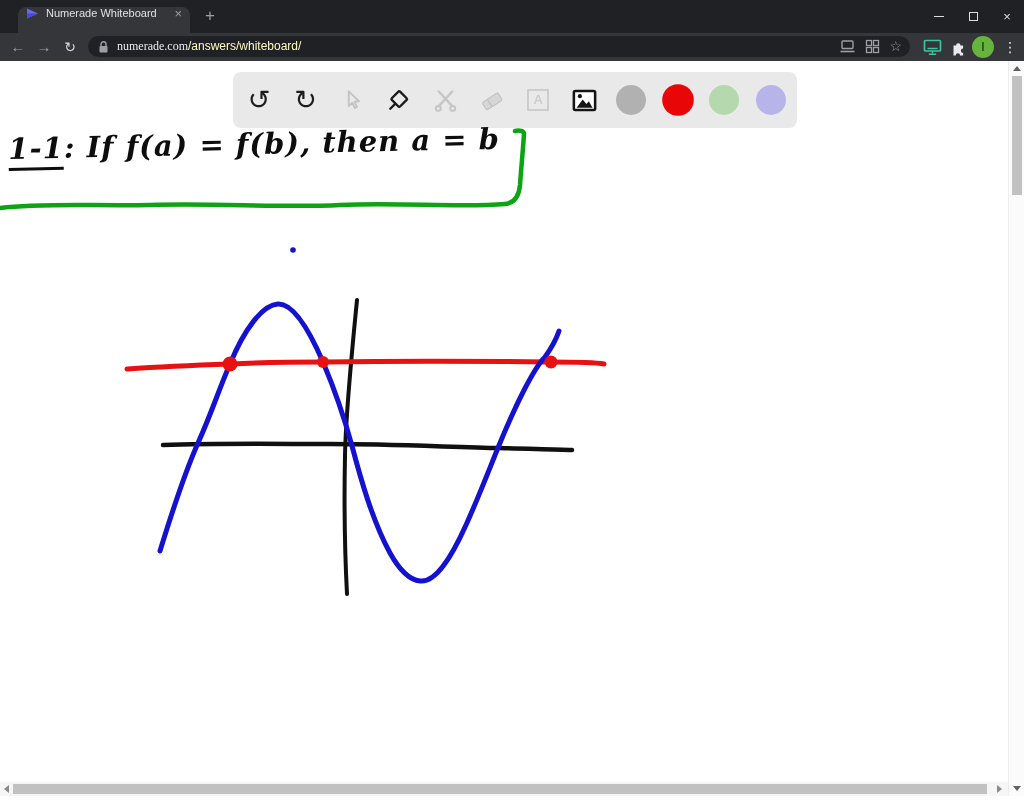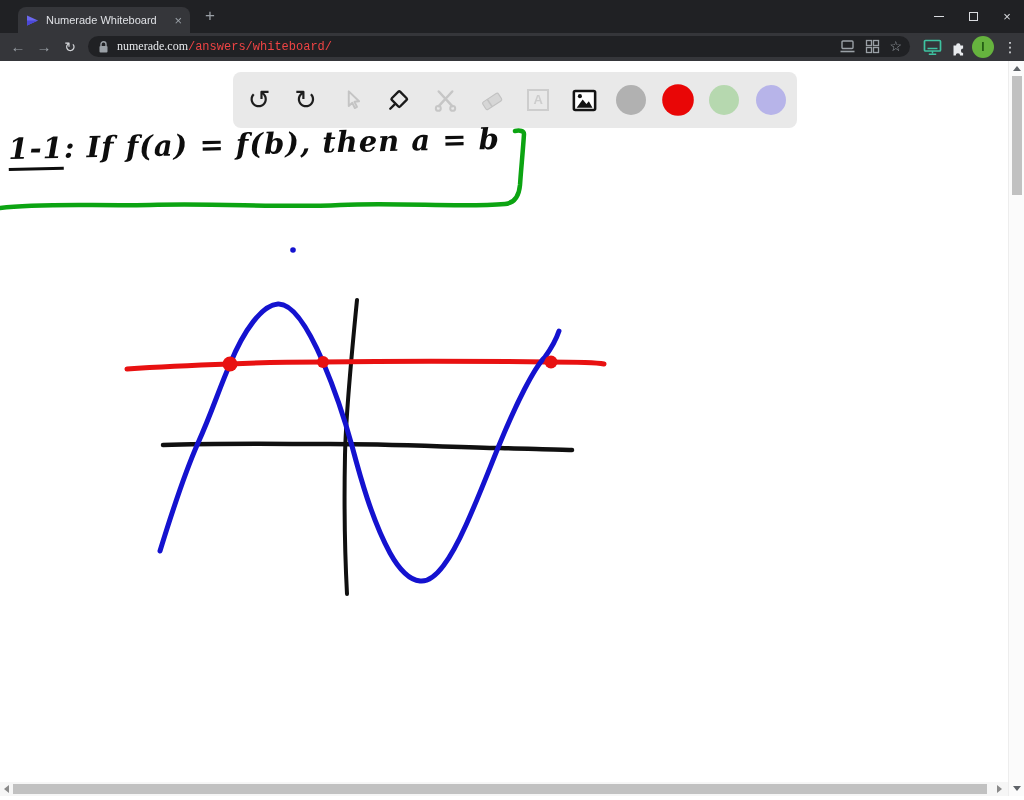--- a/index.html
+++ b/index.html
@@ -2,42 +2,42 @@
 <html><head>
 <meta charset="utf-8">
 <style>
   html,body{margin:0;padding:0;width:1024px;height:800px;overflow:hidden;
     font-family:"Liberation Sans",sans-serif;background:#fff;}
   .screen{position:relative;width:1024px;height:800px;background:#fff;}
 
   
   .titlebar{position:absolute;top:0;left:0;width:1024px;height:33px;background:#202124;}
   .tab{position:absolute;left:18px;top:7px;width:172px;height:26px;background:#35363a;
-    border-radius:8px 8px 0 0;display:flex;align-items:center;padding:0 8px;box-sizing:border-box;}
+    border-radius:8px 8px 0 0;display:flex;padding:0 8px;box-sizing:border-box;}
   .favicon{width:13px;height:13px;flex:0 0 13px;}
   .tab-title{color:#dfe1e5;font-size:11px;margin-left:7px;white-space:nowrap;overflow:hidden;flex:1;}
   .tab-close{color:#9aa0a6;font-size:13px;margin-left:5px;line-height:13px;}
   .newtab{position:absolute;left:199px;top:5px;width:22px;height:22px;color:#9aa0a6;
     font-size:17px;text-align:center;line-height:22px;}
   .wincontrols{position:absolute;right:0;top:0;height:33px;display:flex;}
   .wc{width:34px;height:33px;display:flex;align-items:center;justify-content:center;color:#dadce0;font-size:13px;}
   .minbar{display:block;width:10px;height:1px;background:#dadce0;}
   .maxbox{display:block;width:9px;height:9px;border:1px solid #dadce0;box-sizing:border-box;}
 
   
   .navbar{position:absolute;top:33px;left:0;width:1024px;height:28px;background:#35363a;}
   .navbtn{position:absolute;top:0;height:28px;width:24px;text-align:center;line-height:28px;
     color:#9aa0a6;font-size:15px;}
   .navbtn.reload{color:#d5d7da;font-size:14px;}
   .omnibox{position:absolute;left:88px;top:3px;width:822px;height:21px;background:#202124;
     border-radius:11px;display:flex;align-items:center;padding:0 10px;box-sizing:border-box;}
   .lock{width:11px;height:14px;margin-right:8px;flex:0 0 11px;}
   .url{font-size:12px;white-space:nowrap;}
   .url .host{color:#e8eaed;font-family:Liberation Serif, serif;}
-  .url .path{color:#ef4444;font-family:Liberation Mono, monospace;}
+  .url .path{color:#fef9c3;}
   .ob-icons{position:absolute;right:8px;top:2px;display:flex;gap:9px;align-items:center;height:17px;}
   .ob-icons .star{color:#9aa0a6;font-size:14px;line-height:17px;}
   .ext-icon{position:absolute;top:4px;width:20px;height:20px;display:flex;align-items:center;justify-content:center;}
   .avatar{position:absolute;left:972px;top:3px;width:22px;height:22px;border-radius:50%;
     background:#66b33e;color:#225c12;font-weight:bold;font-size:12px;text-align:center;line-height:22px;}
   .menu-dots{position:absolute;left:1000px;top:0;width:20px;height:28px;color:#e8eaed;
     font-size:14px;text-align:center;line-height:28px;}
 
   
   .content{position:absolute;top:61px;left:0;width:1024px;height:739px;background:#ffffff;}

